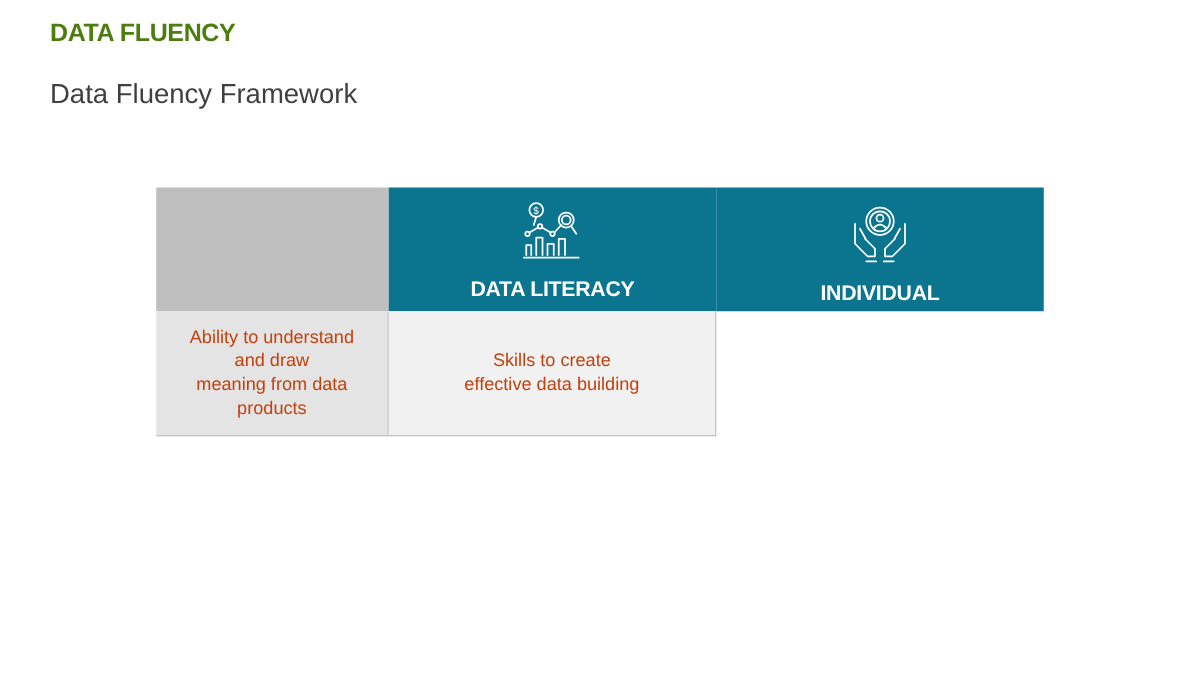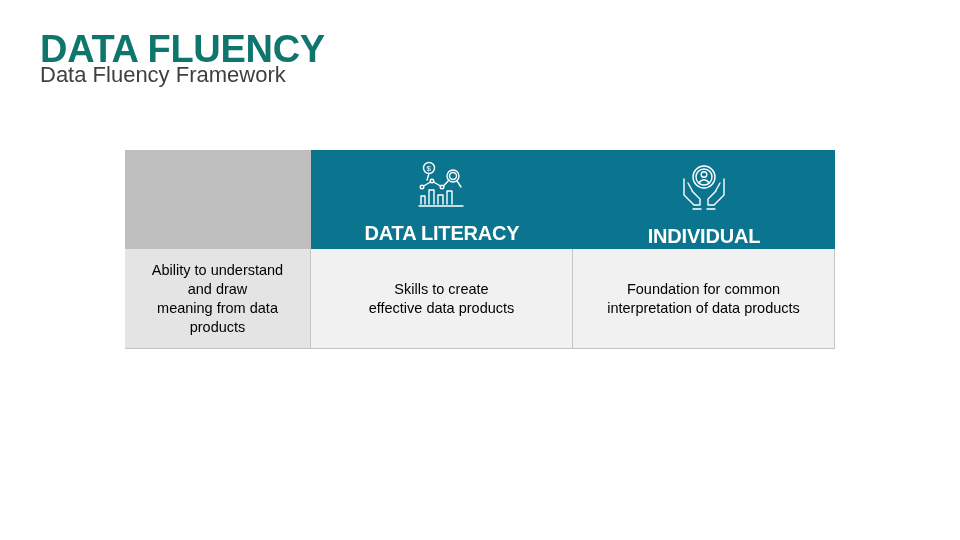--- a/index.html
+++ b/index.html
@@ -1,49 +1,49 @@
 <!DOCTYPE html>
 <html><head>
 <meta charset="utf-8">
 <style>
   html, body { margin:0; padding:0; }
   body {
     width:960px; height:540px; background:#ffffff; position:relative; overflow:hidden;
     font-family:"Liberation Sans", "DejaVu Sans", sans-serif; color:#3f3f3f;
   }
   .title {
-    position:absolute; left:40px; top:28px; font-size:38px; font-weight:bold;
-    color:#0f766e; letter-spacing:-0.3px;
+    position:absolute; left:40px; top:16px; font-size:20px; font-weight:bold;
+    color:#4d7c0f; letter-spacing:-0.3px;
   }
   .subtitle {
     position:absolute; left:40px; top:62px; font-size:22px; color:#3f3f3f;
   }
   .grid {
     position:absolute; left:125px; top:150px; width:710px; height:299px;
     display:grid; grid-template-columns:186px 262px 262px; grid-template-rows:99px 100px 100px;
   }
   .cell { position:relative; box-sizing:border-box; }
   .corner { background:#bfbfbf; }
   .teal { background:#0b7590; }
   .slate { background:#6b6b79; }
   .light { background:#f1f1f1; border-right:1px solid #c4c4c4; border-bottom:1px solid #c4c4c4; }
   .mid { background:#e4e4e4; border-right:1px solid #c4c4c4; border-bottom:1px solid #c4c4c4; }
   .head {
     display:flex; flex-direction:column; align-items:center; justify-content:flex-start;
     color:#ffffff;
   }
   .head .icon { margin-top:10px; width:48px; height:48px; }
   .head .label {
-    font-weight:bold; font-size:20px; margin-top:14px; letter-spacing:-0.2px;
+    font-weight:bold; font-size:17px; margin-top:14px; letter-spacing:-0.2px;
   }
   .rowhead .icon { margin-top:13px; }
   .rowhead .label { }
   .body-cell {
     display:flex; align-items:center; justify-content:center; text-align:center;
-    font-size:14.5px; line-height:19px; color:#000000; padding:0 20px;
+    font-size:14.5px; line-height:19px; color:#c2410c; padding:0 20px;
   }
   .body-cell span { white-space:pre-line; }
   svg { display:block; }
 </style>
 </head>
 <body>
 
 <div class="title">DATA FLUENCY</div>
 <div class="subtitle">Data Fluency Framework</div>
 
@@ -86,21 +86,17 @@
     </div>
     <div class="label">INDIVIDUAL</div>
   </div>
 
   <div class="cell mid body-cell">
     <span>Ability to understand and draw
 meaning from data products</span>
   </div>
   <div class="cell light body-cell">
     <span>Skills to create
-effective data products</span>
+effective data building</span>
   </div>
 
 
-  <div class="cell light body-cell">
-    <span>Foundation for common
-interpretation of data products</span>
-  </div>
 </div>
 
 </body></html>

